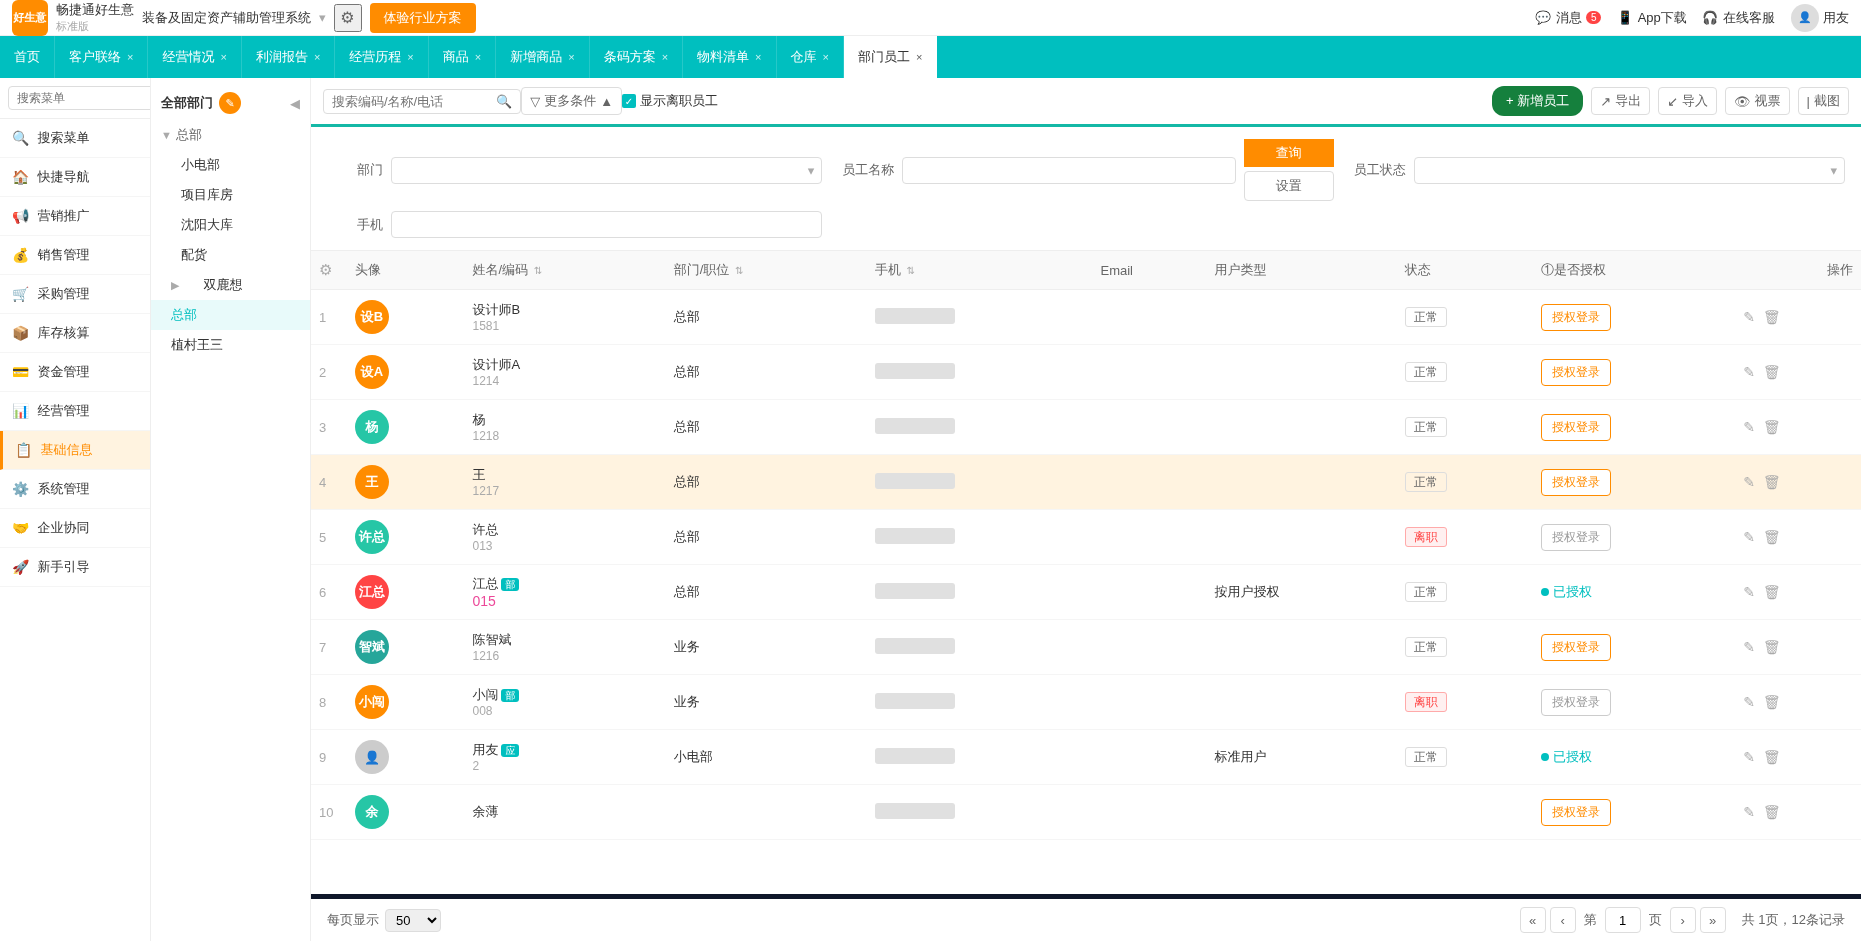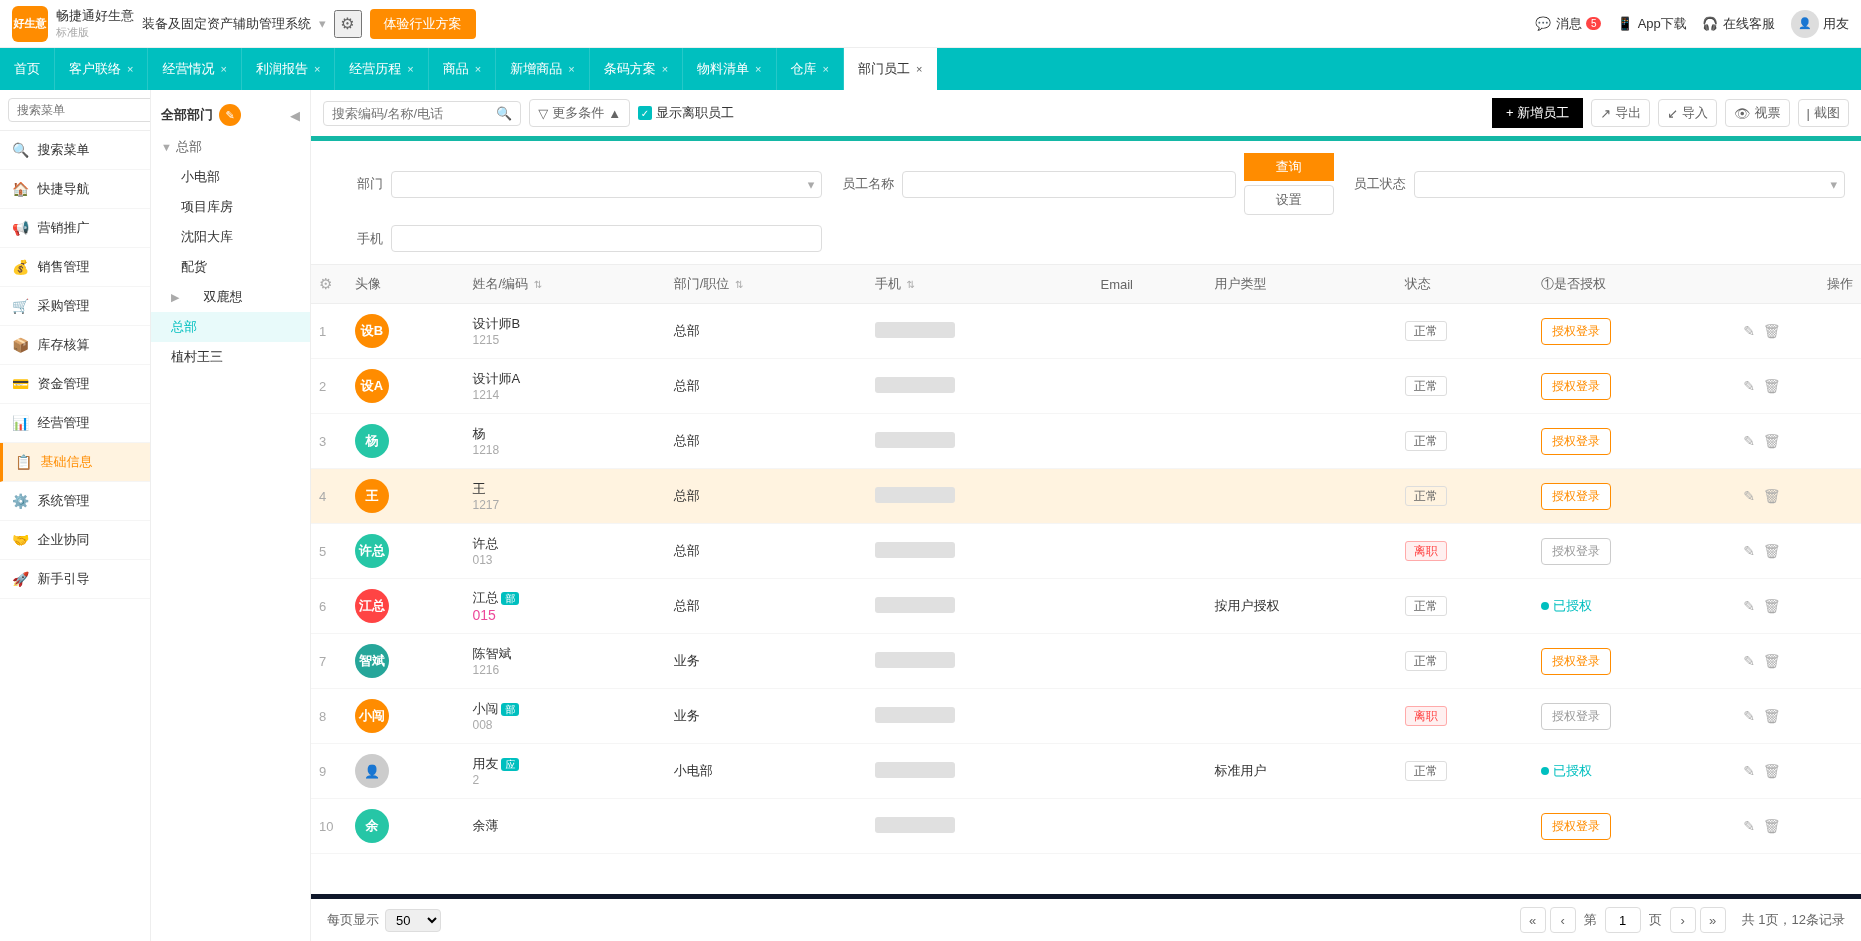--- a/index.html
+++ b/index.html
@@ -1,19 +1,19 @@
 <!DOCTYPE html>
 <html><head>
   <meta charset="utf-8">
   <style>
     * { box-sizing: border-box; margin: 0; padding: 0; font-family: 'Microsoft YaHei', 'PingFang SC', sans-serif; font-size: 13px; }
     body { background: #f5f5f5; display: flex; flex-direction: column; height: 100vh; overflow: hidden; }
 
     
-    .top-bar { background: #fff; height: 48px; display: flex; align-items: center; padding: 0 12px; border-bottom: 1px solid #eee; flex-shrink: 0; }
+    .top-bar { background: #fff; height: 36px; display: flex; align-items: center; padding: 0 12px; border-bottom: 1px solid #eee; flex-shrink: 0; }
     .logo-area { display: flex; align-items: center; gap: 8px; width: 130px; }
     .logo-icon { width: 36px; height: 36px; background: #ff8c00; border-radius: 6px; display: flex; align-items: center; justify-content: center; color: white; font-weight: bold; font-size: 11px; }
     .logo-text { font-size: 12px; color: #333; line-height: 1.3; }
     .system-title { font-size: 13px; color: #333; flex: 1; display: flex; align-items: center; gap: 8px; }
     .gear-btn { width: 28px; height: 28px; display: flex; align-items: center; justify-content: center; cursor: pointer; color: #666; font-size: 16px; }
     .trial-btn { background: #ff8c00; color: white; border: none; border-radius: 4px; padding: 6px 14px; cursor: pointer; font-size: 13px; }
     .top-right { display: flex; align-items: center; gap: 16px; margin-left: auto; }
     .top-right-item { display: flex; align-items: center; gap: 4px; color: #333; cursor: pointer; font-size: 13px; }
     .badge { background: #f44; color: white; border-radius: 10px; font-size: 10px; padding: 1px 5px; }
     .avatar { width: 28px; height: 28px; border-radius: 50%; background: #ddd; display: flex; align-items: center; justify-content: center; font-size: 11px; }
@@ -47,28 +47,28 @@
     .dept-collapse-btn { margin-left: auto; cursor: pointer; color: #aaa; }
     .dept-item { padding: 6px 10px 6px 20px; cursor: pointer; color: #333; font-size: 13px; display: flex; align-items: center; gap: 4px; }
     .dept-item.selected { color: #00bfbf; background: #e8fafa; }
     .dept-item.indent1 { padding-left: 30px; }
     .dept-section-title { padding: 6px 10px; color: #666; font-size: 12px; display: flex; align-items: center; gap: 4px; }
 
     
     .main-content { flex: 1; display: flex; flex-direction: column; overflow: hidden; background: #f5f5f5; }
 
     
-    .toolbar { background: white; padding: 8px 12px; display: flex; align-items: center; gap: 8px; border-bottom: 5px solid #14b8a6; flex-shrink: 0; justify-content: space-between; }
+    .toolbar { background: white; padding: 8px 12px; display: flex; align-items: center; border-bottom: 3px solid #14b8a6; flex-shrink: 0; justify-content: space-between; }
     .search-box { display: flex; align-items: center; border: 1px solid #ddd; border-radius: 4px; padding: 4px 8px; gap: 4px; background: white; }
     .search-box input { border: none; outline: none; font-size: 13px; width: 160px; }
     .more-filter { display: flex; align-items: center; gap: 4px; color: #666; cursor: pointer; font-size: 13px; padding: 4px 8px; border: 1px solid #ddd; border-radius: 4px; background: white; }
     .show-resigned { display: flex; align-items: center; gap: 4px; color: #333; cursor: pointer; font-size: 13px; }
     .checkbox-teal { width: 14px; height: 14px; background: #00bfbf; border-radius: 2px; display: flex; align-items: center; justify-content: center; color: white; font-size: 10px; }
     .toolbar-right { margin-left: auto; display: flex; align-items: center; gap: 8px; }
-    .add-btn { background: #000000; color: white; border: none; border-radius: 0; padding: 6px 14px; cursor: pointer; font-size: 13px; display: flex; align-items: center; gap: 4px; }
+    .add-btn { background: #15803d; color: white; border: none; border-radius: 12px; padding: 6px 14px; cursor: pointer; font-size: 13px; display: flex; align-items: center; gap: 4px; }
     .export-btn { color: #666; cursor: pointer; font-size: 13px; display: flex; align-items: center; gap: 4px; padding: 4px 8px; border: 1px solid #ddd; border-radius: 4px; background: white; }
     .view-btn { color: #666; cursor: pointer; font-size: 13px; display: flex; align-items: center; gap: 4px; padding: 4px 8px; border: 1px solid #ddd; border-radius: 4px; background: white; }
 
     
     .filter-panel { background: white; padding: 12px 16px; border-bottom: 1px solid #eee; flex-shrink: 0; display: grid; grid-template-columns: 1fr 1fr 1fr; gap: 10px 16px; }
     .filter-row { display: flex; align-items: center; gap: 8px; }
     .filter-label { color: #666; font-size: 13px; white-space: nowrap; min-width: 56px; text-align: right; }
     .filter-input { flex: 1; border: 1px solid #ddd; border-radius: 4px; padding: 5px 8px; font-size: 13px; outline: none; }
     .filter-select-wrap { flex: 1; position: relative; }
     .filter-select-wrap select { width: 100%; border: 1px solid #ddd; border-radius: 4px; padding: 5px 8px; font-size: 13px; outline: none; appearance: none; background: white; cursor: pointer; }
@@ -328,21 +328,21 @@
             </tr>
           </thead>
           <tbody id="table-body">
               <tr>
       <td style="color:#aaa;">1</td>
       <td>
         <div class="avatar-circle" style="background:#ff8c00;">设B</div>
       </td>
       <td>
         <div>设计师B</div>
-        <div style="color:#aaa;font-size:12px;">1215</div>
+        <div style="color:#aaa;font-size:12px;">1581</div>
       </td>
       <td>总部</td>
       <td>
         <span class="phone-blur"></span>
       </td>
       <td></td>
       <td></td>
       <td><span class="status-normal">正常</span></td>
       <td><button class="auth-btn">授权登录</button></td>
       <td style="text-align:right;">

